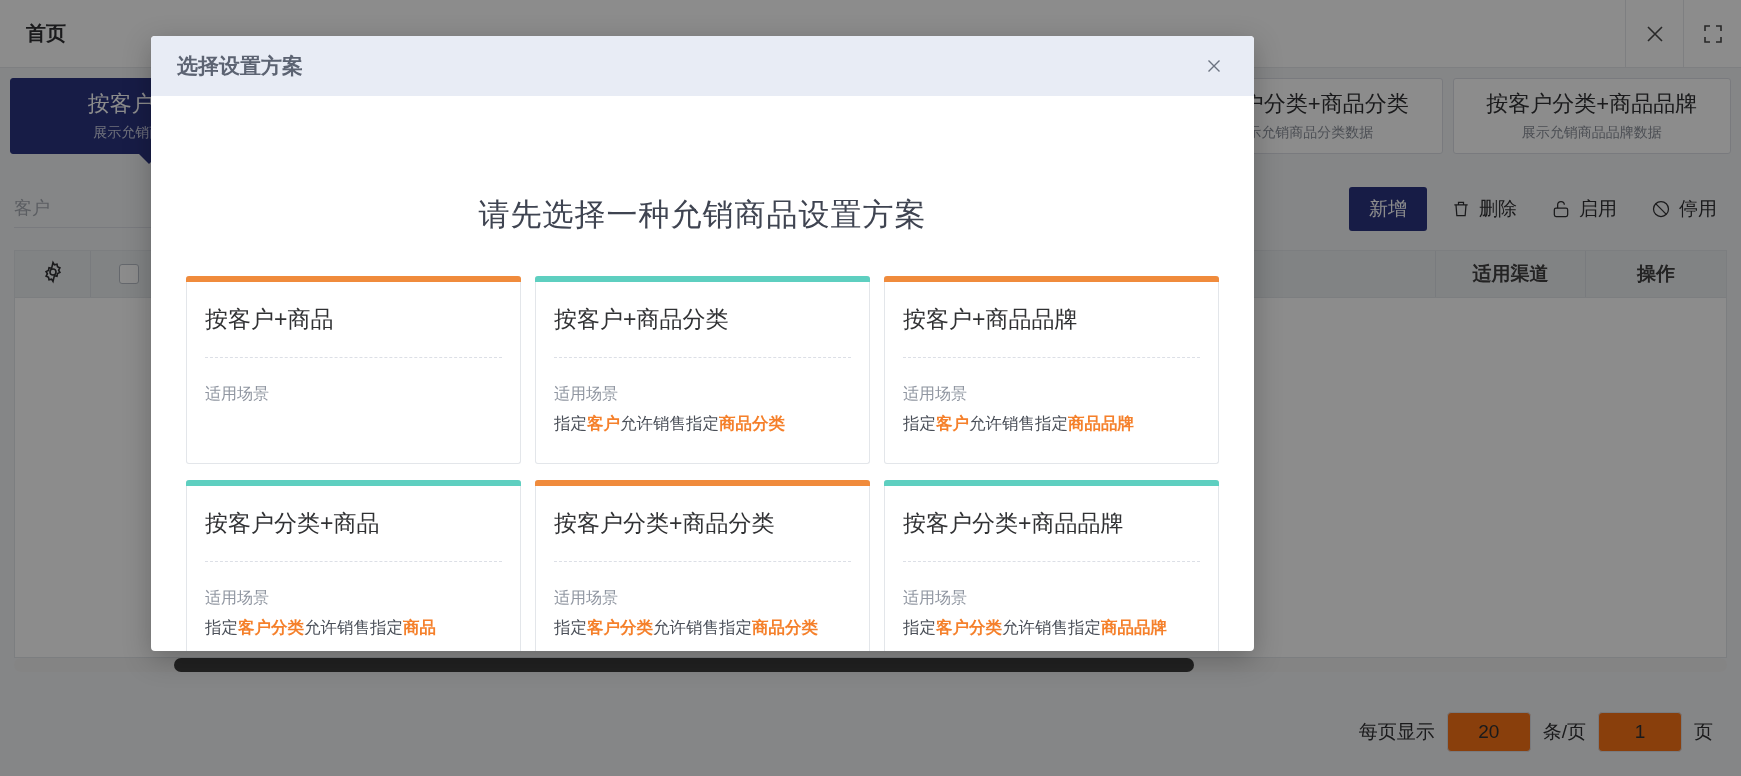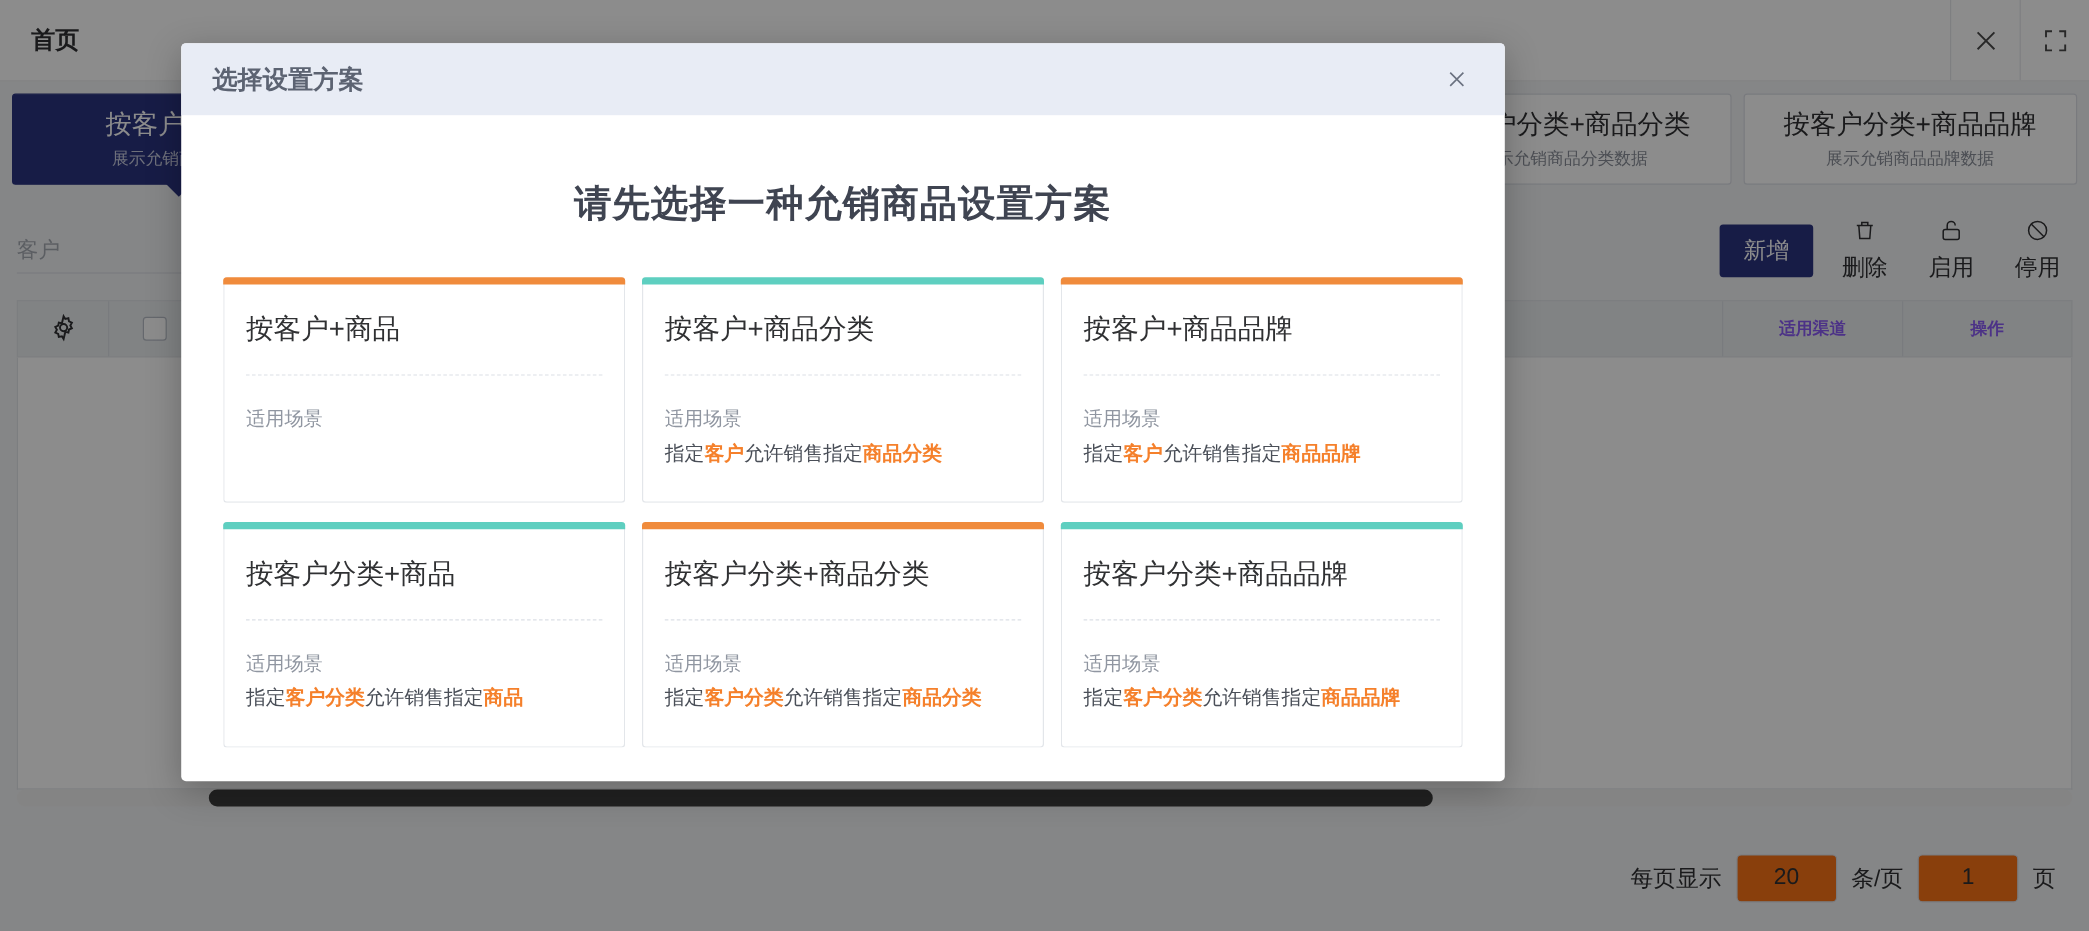--- a/index.html
+++ b/index.html
@@ -150,42 +150,41 @@
     cursor: pointer;
   }
   .tb-item {
     display: flex;
     align-items: center;
     gap: 8px;
     font-size: 19px;
     color: #303133;
     cursor: pointer;
     padding: 6px 10px;
-    flex-direction: column;
   }
   .tb-item svg { display: block; }
 
   
   .table-head {
     position: absolute;
     top: 250px; left: 14px; right: 14px;
     height: 48px;
     background: #eceef1;
     display: flex;
     align-items: stretch;
     border: 1px solid #e2e5e9;
   }
   .th {
     display: flex;
     align-items: center;
     justify-content: center;
     border-right: 1px solid #dde0e5;
-    font-size: 14px;
+    font-size: 19px;
     font-weight: bold;
-    color: #8b5cf6;
+    color: #404040;
     white-space: nowrap;
   }
   .th.gear { width: 76px; }
   .th.chk  { width: 76px; }
   .th.grow { flex: 1 1 0; }
   .chkbox {
     width: 20px; height: 20px;
     border: 1px solid #b8bec7;
     border-radius: 3px;
     background: #fff;
@@ -260,20 +259,21 @@
     left: 151px;
     top: 36px;
     width: 1103px;
     height: 615px;
     background: #ffffff;
     border-radius: 4px;
     box-shadow: 0 8px 28px rgba(0,0,0,0.25);
     display: flex;
     flex-direction: column;
     overflow: hidden;
+    gap: 45px;
   }
   .modal-header {
     height: 60px;
     background: #e8ecf5;
     display: flex;
     align-items: center;
     padding: 0 26px;
     flex: 0 0 auto;
   }
   .modal-title {
@@ -296,21 +296,21 @@
     display: flex;
     flex-direction: column;
   }
   .modal-heading {
     text-align: center;
     font-size: 31px;
     color: #3f4451;
     letter-spacing: 1px;
     margin-top: 53px;
     margin-bottom: 40px;
-    font-weight: 700;
+    font-weight: 400;
   }
   .card-grid {
     display: grid;
     grid-template-columns: repeat(3, 1fr);
     column-gap: 14px;
     row-gap: 16px;
   }
   .scheme-card {
     background: #ffffff;
     border: 1px solid #e3e6ea;

